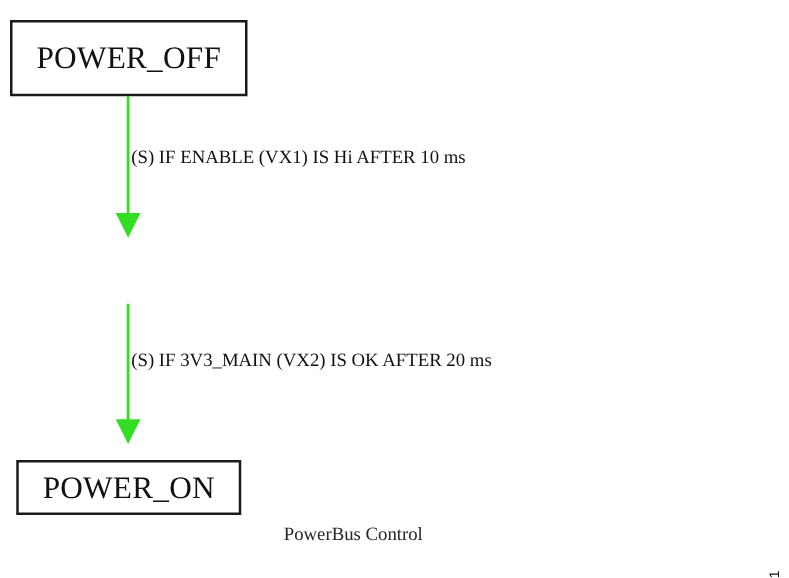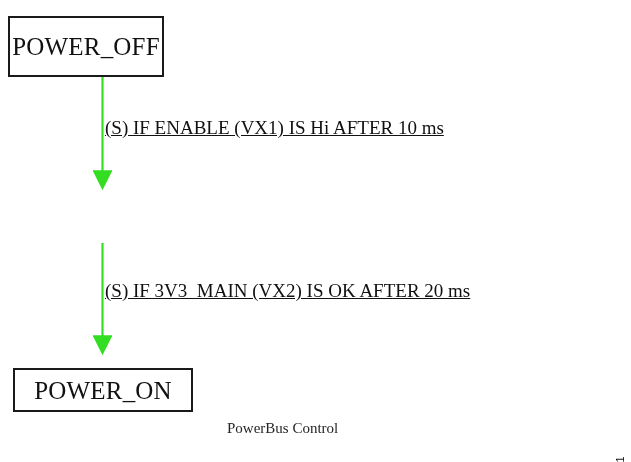--- a/index.html
+++ b/index.html
@@ -33,21 +33,21 @@
     font-family: "Liberation Serif", "DejaVu Serif", serif;
     font-size: 25px;
     line-height: 1;
     color: #111111;
     letter-spacing: 0.2px;
     white-space: nowrap;
   }
   #state-power-off {
     left: 8px;
     top: 16px;
-    width: 156px;
+    width: 190px;
     height: 61px;
   }
   #state-3v3-on {
     left: 40px;
     top: 180px;
     width: 131px;
     height: 63px;
   }
   #state-power-on {
     left: 13px;
@@ -61,26 +61,25 @@
     left: 0;
     top: 0;
     width: 631px;
     height: 462px;
     z-index: 1;
     pointer-events: none;
   }
   .transition-label {
     position: absolute;
     font-family: "Liberation Serif", "DejaVu Serif", serif;
-    font-size: 19px;
+    font-size: 15px;
     line-height: 1.1;
     color: #111111;
     white-space: nowrap;
     z-index: 2;
-    text-decoration: underline;
   }
   #transition-label-1 {
     left: 105px;
     top: 118px;
   }
   #transition-label-2 {
     left: 105px;
     top: 281px;
   }
   #figure-caption {

